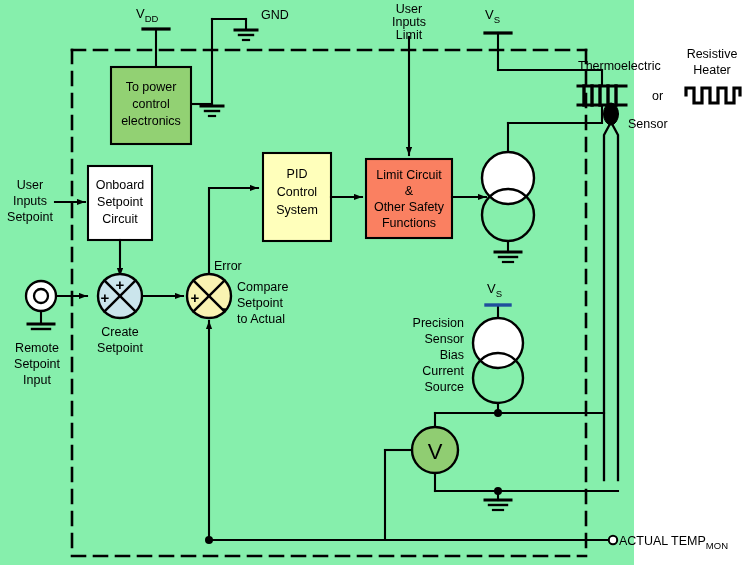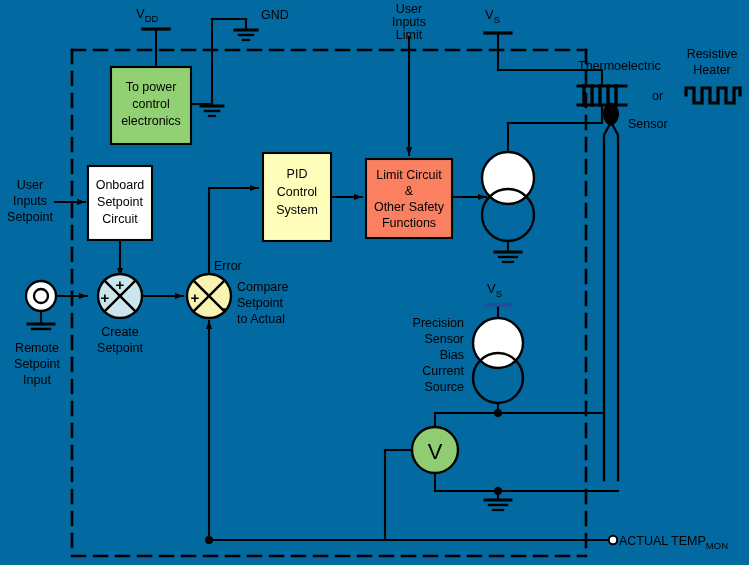--- a/index.html
+++ b/index.html
@@ -1,18 +1,18 @@
 <!DOCTYPE html>
 <html><head>
 <meta charset="utf-8">
 <style>
   html,body{margin:0;padding:0;background:#ffffff;}
   body{width:749px;height:565px;overflow:hidden;
        font-family:"Liberation Sans","DejaVu Sans",sans-serif;}
-  #diagram{position:relative;width:749px;height:565px;background:#0369a1;}
+  #diagram{position:relative;width:634px;height:565px;background:#86efac;}
   svg{display:block;}
   .lbl{font-family:"Liberation Sans","DejaVu Sans",sans-serif;font-size:12.5px;fill:#000;}
   .lbl-bold{font-family:"Liberation Sans","DejaVu Sans",sans-serif;font-size:13px;fill:#000;}
   .blk{font-family:"Liberation Sans","DejaVu Sans",sans-serif;font-size:12.5px;fill:#000;}
   .sgn{font-family:"Liberation Sans","DejaVu Sans",sans-serif;font-size:15px;font-weight:bold;fill:#000;}
   .vtxt{font-family:"Liberation Sans","DejaVu Sans",sans-serif;font-size:22px;fill:#000;}
   .sub{font-size:9.5px;}
 </style>
 </head>
 <body>

